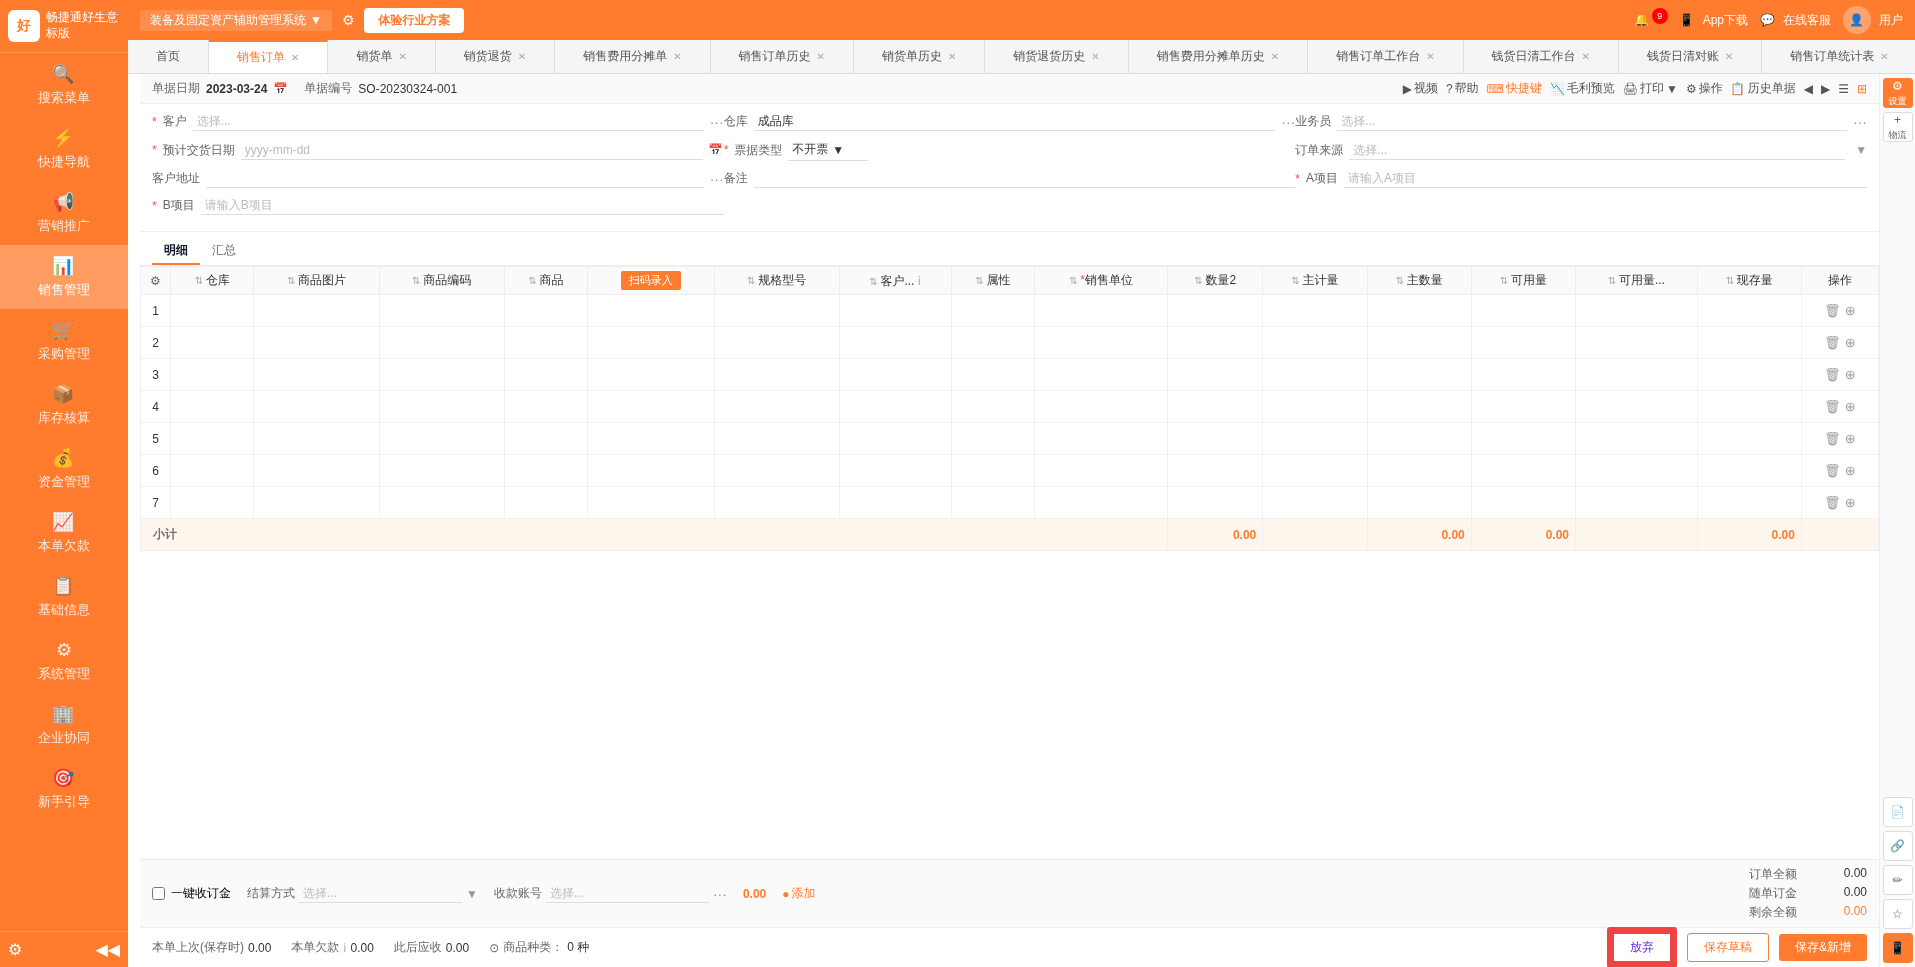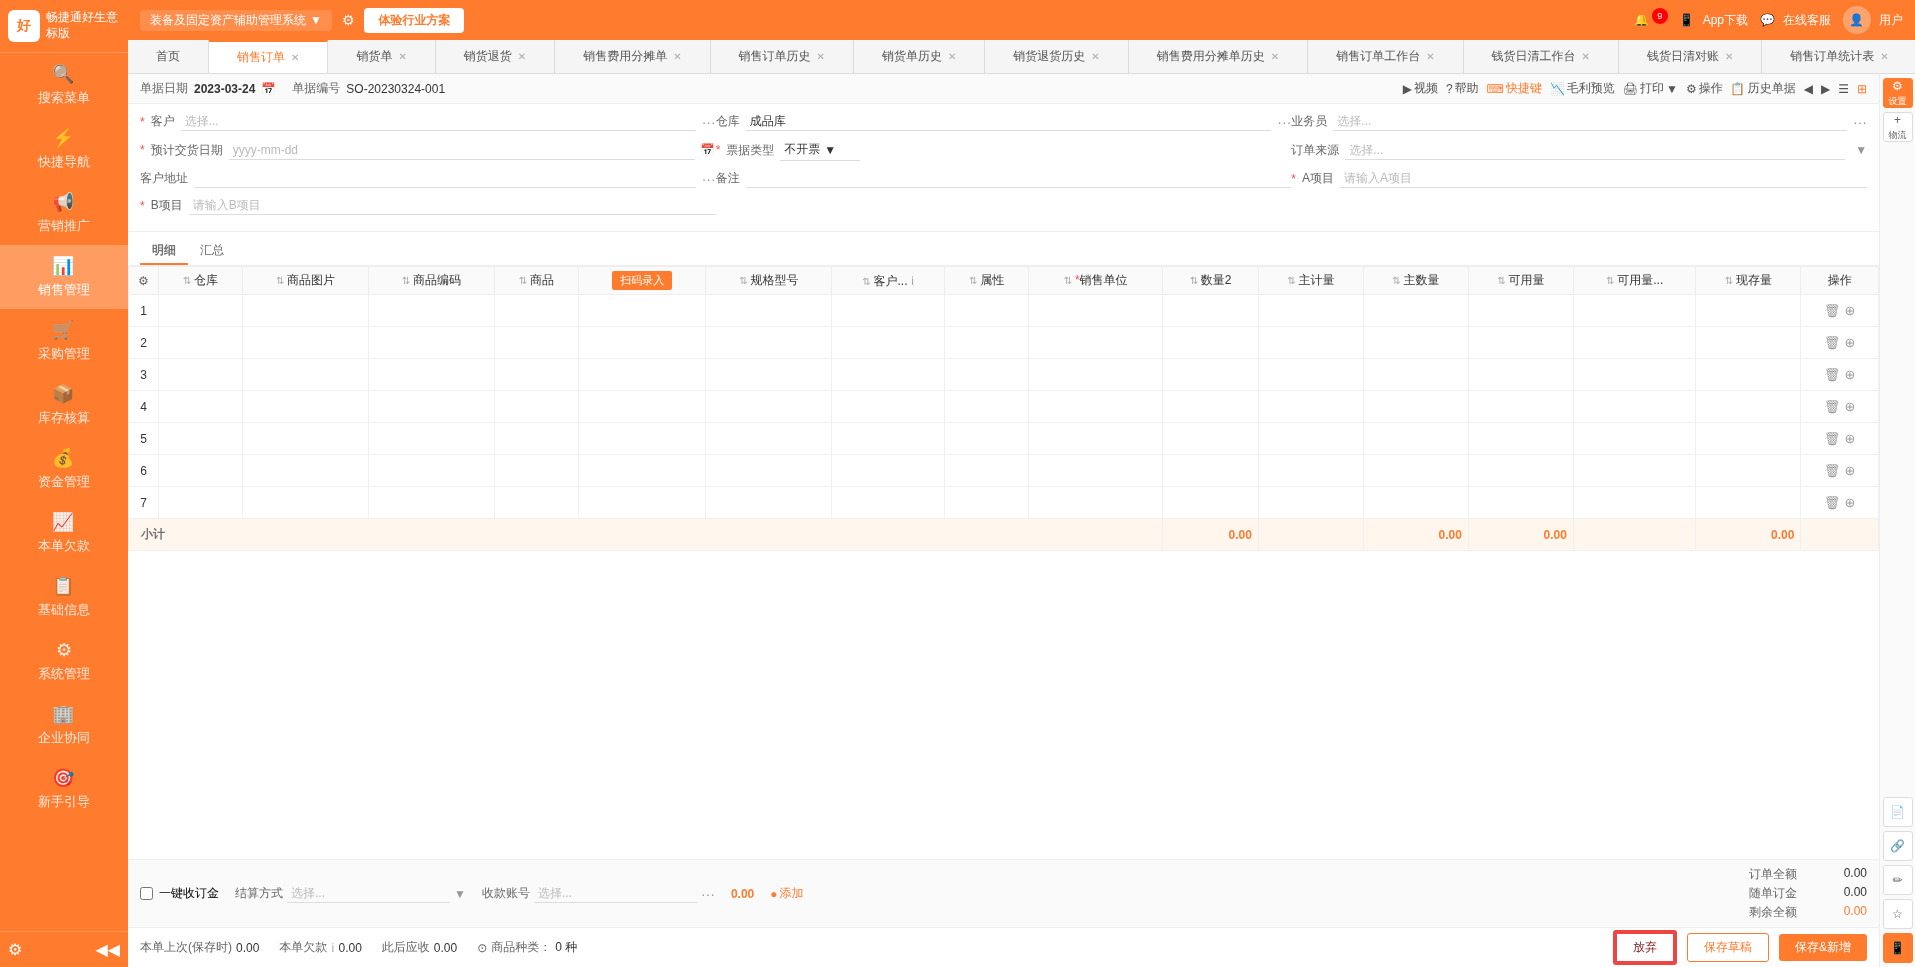--- a/index.html
+++ b/index.html
@@ -59,21 +59,21 @@
     .calendar-icon { color: #999; cursor: pointer; }
 
     
     .right-panel { width: 36px; background: #fafafa; border-left: 1px solid #eee; display: flex; flex-direction: column; align-items: center; padding: 4px 0; gap: 4px; }
     .right-panel-btn { width: 30px; height: 30px; display: flex; flex-direction: column; align-items: center; justify-content: center; cursor: pointer; border-radius: 3px; gap: 2px; font-size: 9px; color: #666; border: 1px solid #ddd; background: white; }
     .right-panel-btn.orange { background: #ff7b2e; color: white; border-color: #ff7b2e; }
 
     
     .table-tabs { display: flex; align-items: center; padding: 6px 12px 0; border-bottom: 1px solid #eee; background: white; }
     .table-tab { padding: 4px 12px; cursor: pointer; color: #666; font-size: 12px; border-bottom: 2px solid transparent; }
-    .table-tab.active { color: #737373; border-bottom-color: #ff7b2e; font-weight: bold; }
+    .table-tab.active { color: #0f172a; border-bottom-color: #ff7b2e; font-weight: bold; }
 
     .data-table { width: 100%; border-collapse: collapse; font-size: 12px; }
     .data-table th { background: #fafafa; border: 1px solid #eee; padding: 4px 6px; color: #333; text-align: center; white-space: nowrap; font-weight: normal; position: sticky; top: 0; z-index: 1; }
     .data-table th .sort-icon { color: #aaa; font-size: 10px; }
     .data-table td { border: 1px solid #f0f0f0; padding: 4px 6px; text-align: center; color: #333; height: 32px; }
     .row-num { color: #999; width: 30px; }
     .scan-btn { background: #ff7b2e; color: white; border: none; padding: 2px 8px; border-radius: 2px; cursor: pointer; font-size: 11px; }
     .col-actions { display: flex; gap: 4px; justify-content: center; }
     .col-action-icon { color: #999; cursor: pointer; font-size: 13px; }
     .table-gear { color: #666; cursor: pointer; }
@@ -87,21 +87,21 @@
     
     .form-footer { padding: 6px 12px; border-top: 1px solid #eee; background: #fafafa; display: flex; align-items: center; gap: 16px; }
     .footer-field { display: flex; align-items: center; gap: 4px; font-size: 12px; color: #666; }
     .footer-add-btn { color: #ff7b2e; cursor: pointer; display: flex; align-items: center; gap: 2px; }
 
     
     .status-bar { height: 40px; background: white; border-top: 1px solid #eee; display: flex; align-items: center; padding: 0 12px; gap: 20px; }
     .status-field { display: flex; align-items: center; gap: 4px; font-size: 12px; color: #666; }
     .status-val { color: #333; }
     .status-actions { margin-left: auto; display: flex; align-items: center; gap: 10px; }
-    .btn-discard { border: 4px solid #ef4444; background: white; padding: 5px 16px; border-radius: 3px; cursor: pointer; color: #7f1d1d; font-size: 12px; }
+    .btn-discard { border: 7px solid #ef4444; background: white; padding: 5px 16px; border-radius: 3px; cursor: pointer; color: #6d28d9; font-size: 12px; }
     .btn-save-draft { border: 1px solid #ff7b2e; background: white; padding: 5px 16px; border-radius: 3px; cursor: pointer; color: #ff7b2e; font-size: 12px; }
     .btn-save-new { background: #ff7b2e; color: white; border: none; padding: 5px 16px; border-radius: 3px; cursor: pointer; font-size: 12px; }
     .order-summary-row { display: flex; justify-content: space-between; gap: 20px; font-size: 12px; }
     .order-summary-label { color: #666; }
     .order-summary-val { color: #333; min-width: 50px; text-align: right; }
     .order-summary-val.orange { color: #ff7b2e; }
     .required-star { color: #ff4d4f; }
   </style>
 </head>
 <body>
@@ -251,21 +251,21 @@
       <span>销售订单统计表</span>
       <span class="tab-close">✕</span>
     </div>
     <div class="tab-nav">◀</div>
     <div class="tab-nav">▶</div>
     <div class="tab-nav">✕</div>
     <div class="tab-nav">☰</div>
   </div>
 
   <div class="content">
-    <div style="display:flex;flex:1;overflow:hidden;">
+    <div style="display:flex;flex:1;overflow:hidden;padding-left:12px;">
       <div style="flex:1;display:flex;flex-direction:column;overflow:hidden;">
 
         <div class="form-header">
           <div class="form-header-field">
             <span class="form-label">单据日期</span>
             <span style="color:#333;font-weight:bold;">2023-03-24</span>
             <span class="calendar-icon">📅</span>
           </div>
           <div class="form-header-field">
             <span class="form-label">单据编号</span>

